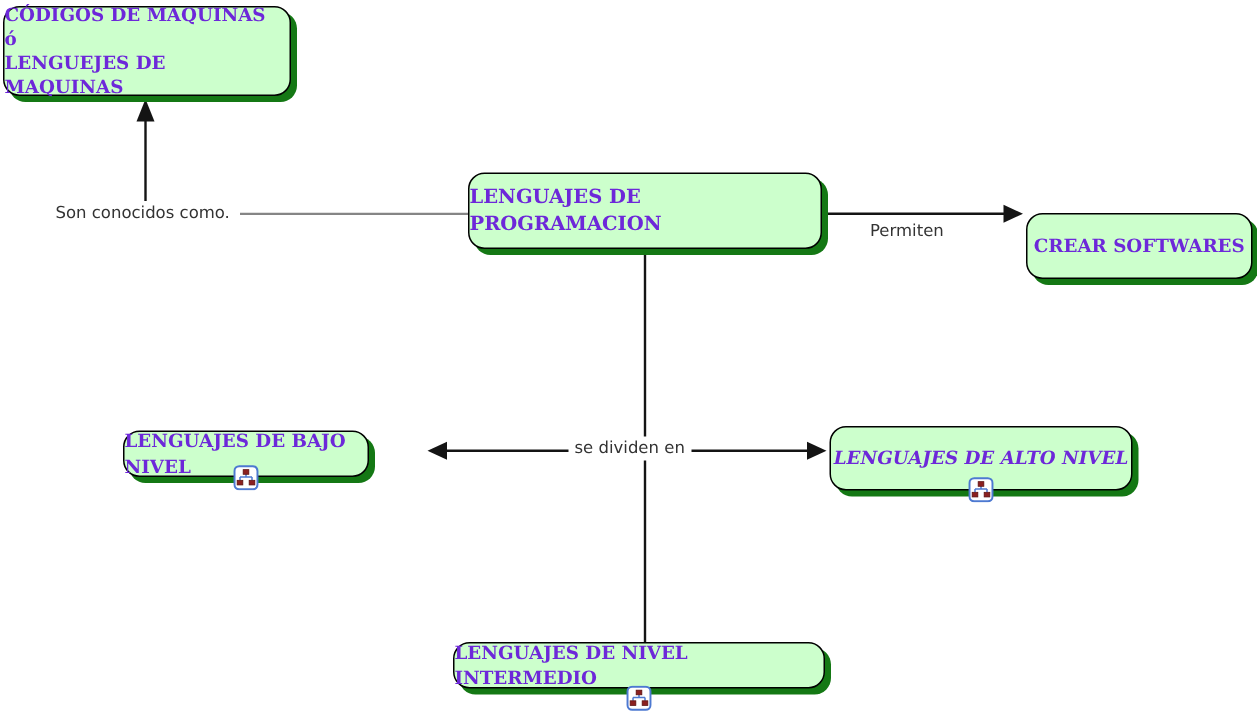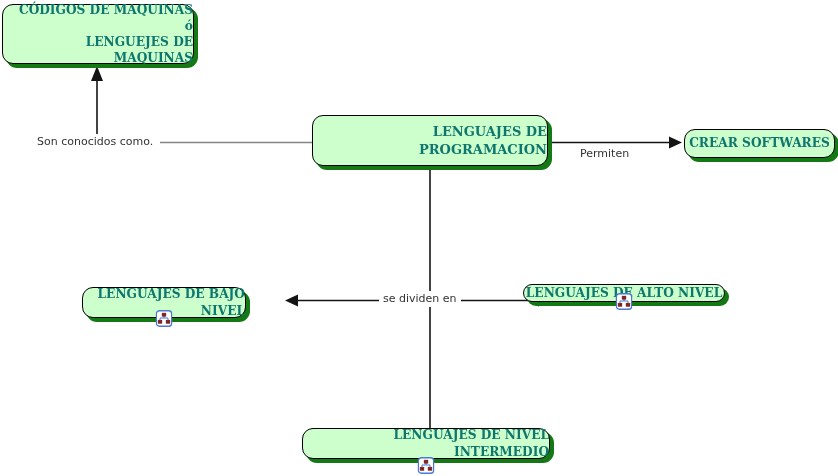--- a/index.html
+++ b/index.html
@@ -19,24 +19,24 @@
   .node {
     position: absolute;
     box-sizing: border-box;
     background: var(--node-fill, #ccffcc);
     border: 1.6px solid var(--node-border, #000);
     border-radius: 11px;
     box-shadow: 4px 4px 0 var(--node-shadow, #147814);
     display: flex;
     align-items: center;
     justify-content: center;
-    text-align: right;
+    text-align: left;
     font-family: "DejaVu Serif", serif;
     font-weight: bold;
-    color: #0f766e;
+    color: #6d28d9;
   }
   .node-label { white-space: pre-wrap; line-height: 1.32; }
   .fs-13 .node-label { font-size: 13px; }
   .fs-12 .node-label { font-size: 12.2px; }
 
   .link-label {
     position: absolute;
     background: #ffffff;
     color: var(--label-color, #333);
     font-size: 11px;
@@ -87,38 +87,38 @@
   <div class="node fs-12" style="left:2px; top:4px; width:192px; height:60px;">
     <span class="node-label">CÓDIGOS DE MAQUINAS
 ó
 LENGUEJES DE MAQUINAS</span>
   </div>
 
   <div class="node fs-13" style="left:312px; top:115px; width:236px; height:51px;">
     <span class="node-label">LENGUAJES DE PROGRAMACION</span>
   </div>
 
-  <div class="node fs-12" style="left:684px; top:129px; width:151px; height:29px;">
+  <div class="node fs-12" style="left:684px; top:142px; width:151px; height:44px;">
     <span class="node-label">CREAR SOFTWARES</span>
   </div>
 
   <div class="node fs-12" style="left:82px; top:287px; width:164px; height:31px;">
     <span class="node-label">LENGUAJES DE BAJO NIVEL</span>
     <span class="res-icon" style="bottom:-10px;">
       <svg viewBox="0 0 17 17" xmlns="http://www.w3.org/2000/svg">
         <rect class="icon-bg" x="0.8" y="0.8" width="15.4" height="15.4" rx="3.2"></rect>
         <path class="icon-wire" d="M8.5 6 v2 M4.5 8 h8 M4.5 8 v2.2 M12.5 8 v2.2"></path>
         <rect class="icon-node" x="6.6" y="3.1" width="3.8" height="3.1"></rect>
         <rect class="icon-node" x="2.6" y="10.2" width="3.8" height="3.1"></rect>
         <rect class="icon-node" x="10.6" y="10.2" width="3.8" height="3.1"></rect>
       </svg>
     </span>
   </div>
 
-  <div class="node fs-12" style="left:523px; top:284px; width:202px; height:18px;">
+  <div class="node fs-12" style="left:553px; top:284px; width:202px; height:43px;font-style:italic;">
     <span class="node-label">LENGUAJES DE ALTO NIVEL</span>
     <span class="res-icon" style="bottom:-9px;">
       <svg viewBox="0 0 17 17" xmlns="http://www.w3.org/2000/svg">
         <rect class="icon-bg" x="0.8" y="0.8" width="15.4" height="15.4" rx="3.2"></rect>
         <path class="icon-wire" d="M8.5 6 v2 M4.5 8 h8 M4.5 8 v2.2 M12.5 8 v2.2"></path>
         <rect class="icon-node" x="6.6" y="3.1" width="3.8" height="3.1"></rect>
         <rect class="icon-node" x="2.6" y="10.2" width="3.8" height="3.1"></rect>
         <rect class="icon-node" x="10.6" y="10.2" width="3.8" height="3.1"></rect>
       </svg>
     </span>

